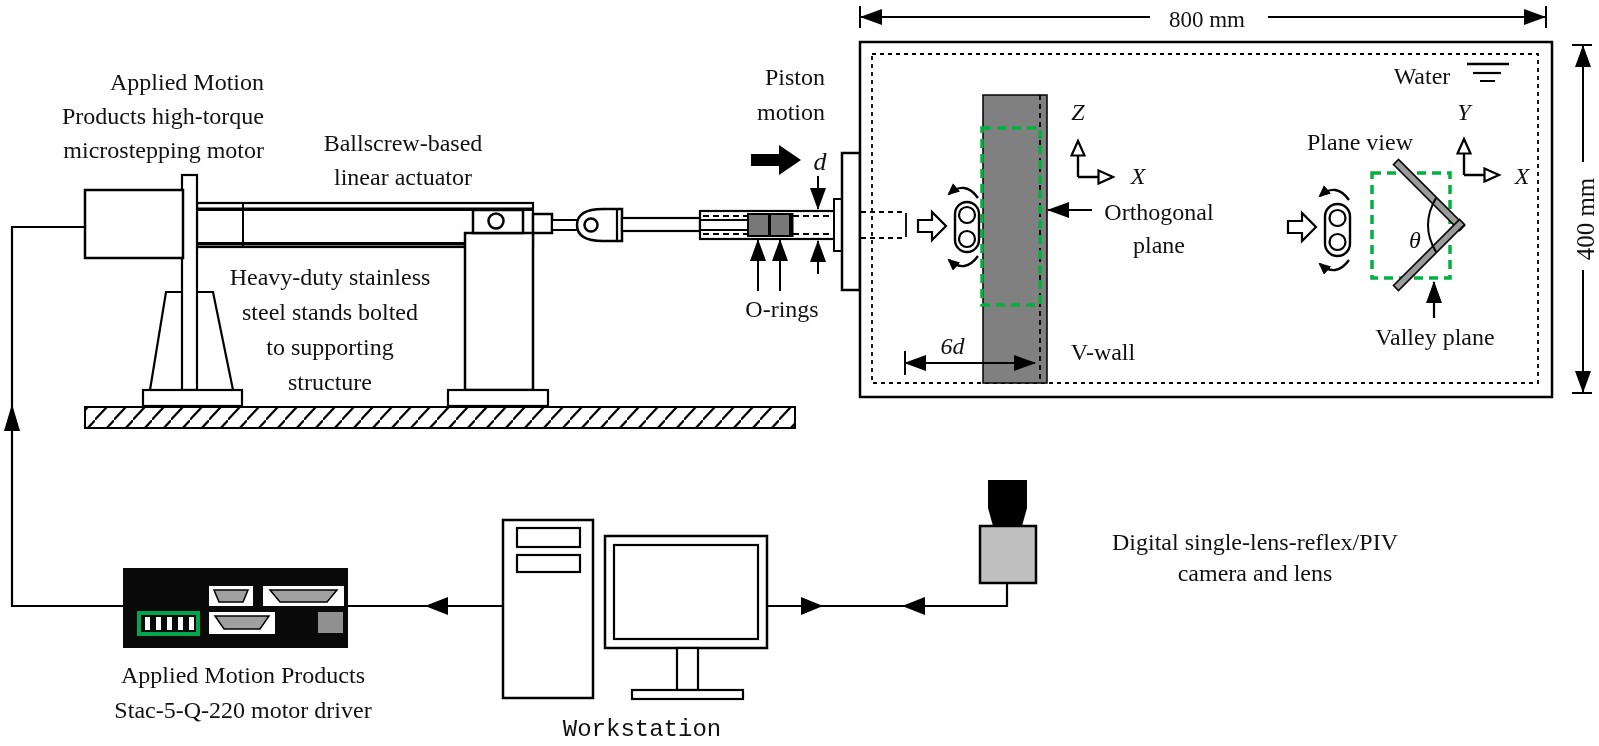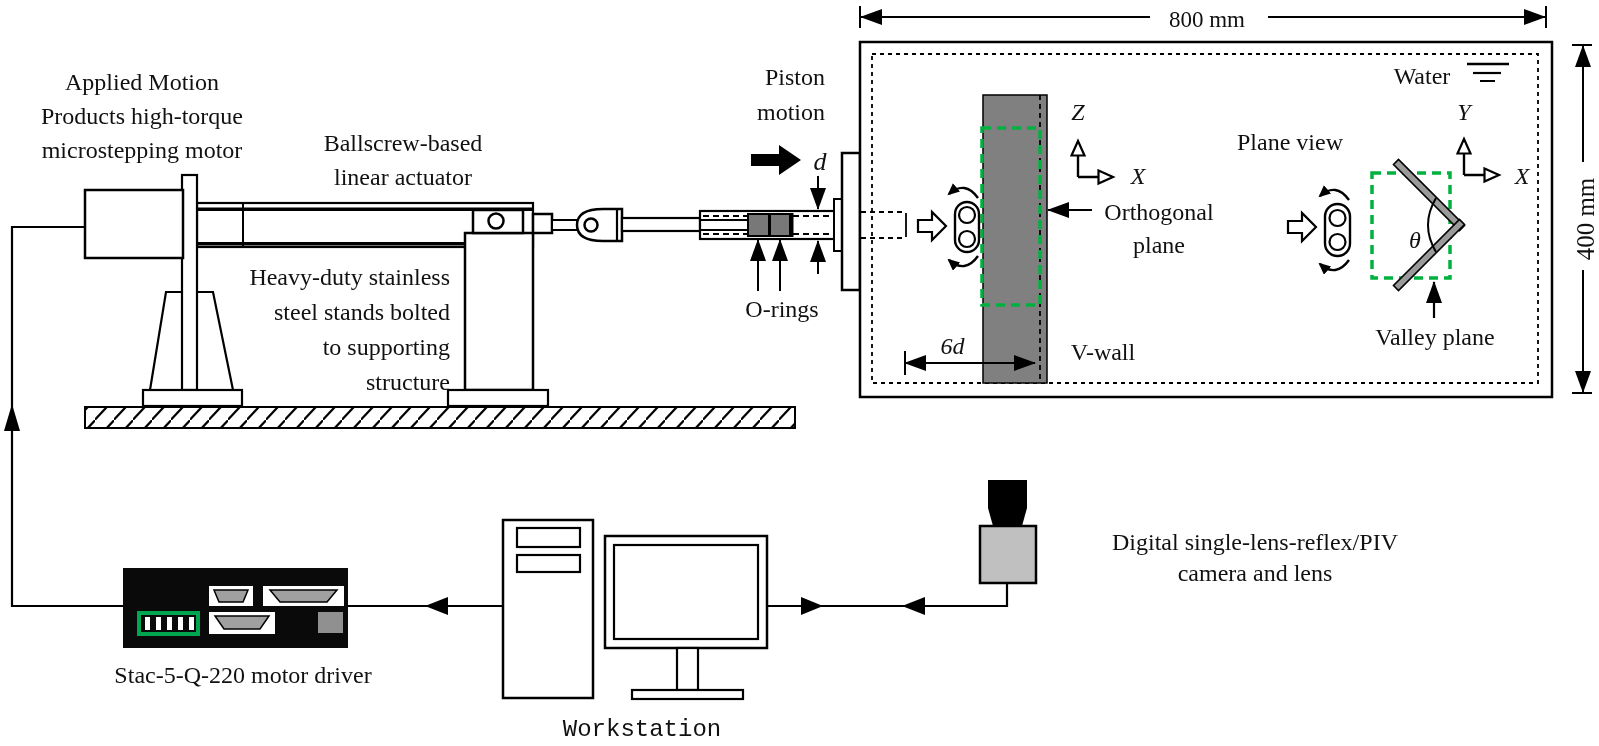--- a/index.html
+++ b/index.html
@@ -244,32 +244,32 @@
     <rect x="677" y="648" width="21" height="42" fill="#fff" stroke="#000" stroke-width="2.2"></rect>
     <rect x="632" y="690" width="111" height="9" fill="#fff" stroke="#000" stroke-width="2.2"></rect>
   </g>
 
   <g>
     <polygon points="988,480 1027,480 1027,508 1022,526 993,526 988,508" fill="#000"></polygon>
     <rect x="980" y="526" width="56" height="57" fill="#c0c0c0" stroke="#000" stroke-width="2.5"></rect>
   </g>
 </svg>
 
-<div class="lbl lh34" style="left:20px;top:65px;width:244px;">
+<div class="lbl lh34" style="left:20px;top:65px;width:244px;text-align:right;">
   <div>Applied Motion</div>
   <div>Products high-torque</div>
   <div>microstepping motor</div>
 </div>
 
 <div class="lbl lh34" style="left:283px;top:126px;width:240px;">
   <div>Ballscrew-based</div>
   <div>linear actuator</div>
 </div>
 
-<div class="lbl lh35" style="left:210px;top:260px;width:240px;text-align:right;">
+<div class="lbl lh35" style="left:210px;top:260px;width:240px;">
   <div>Heavy-duty stainless</div>
   <div>steel stands bolted</div>
   <div>to supporting</div>
   <div>structure</div>
 </div>
 
 <div class="lbl lh35" style="left:705px;top:60px;width:120px;text-align:right;">
   <div>Piston</div>
   <div>motion</div>
 </div>
@@ -291,30 +291,31 @@
 
 <div class="lbl lh33" style="left:1089px;top:196px;width:140px;">
   <div>Orthogonal</div>
   <div>plane</div>
 </div>
 
 <div class="lbl" style="left:1053px;top:336px;width:100px;">V-wall</div>
 
 <div class="lbl it" style="left:930px;top:330px;width:45px;">6d</div>
 
-<div class="lbl" style="left:1220px;top:126px;width:140px;">Plane view</div>
+<div class="lbl" style="left:1290px;top:126px;width:140px;">Plane view</div>
 
 <div class="lbl it" style="left:1400px;top:224px;width:30px;">θ</div>
 
 <div class="lbl" style="left:1360px;top:321px;width:150px;">Valley plane</div>
 
 <div class="lbl lh31" style="left:1065px;top:527px;width:380px;">
   <div>Digital single-lens-reflex/PIV</div>
   <div>camera and lens</div>
 </div>
 
 <div class="lbl" style="left:562px;top:714px;width:160px;font-family:Liberation Mono, monospace;">Workstation</div>
 
 <div class="lbl lh35" style="left:60px;top:658px;width:366px;">
+  <div>Applied Motion Products</div>
   <div>Stac-5-Q-220 motor driver</div>
 </div>
 
 </div>
 
 </body></html>

